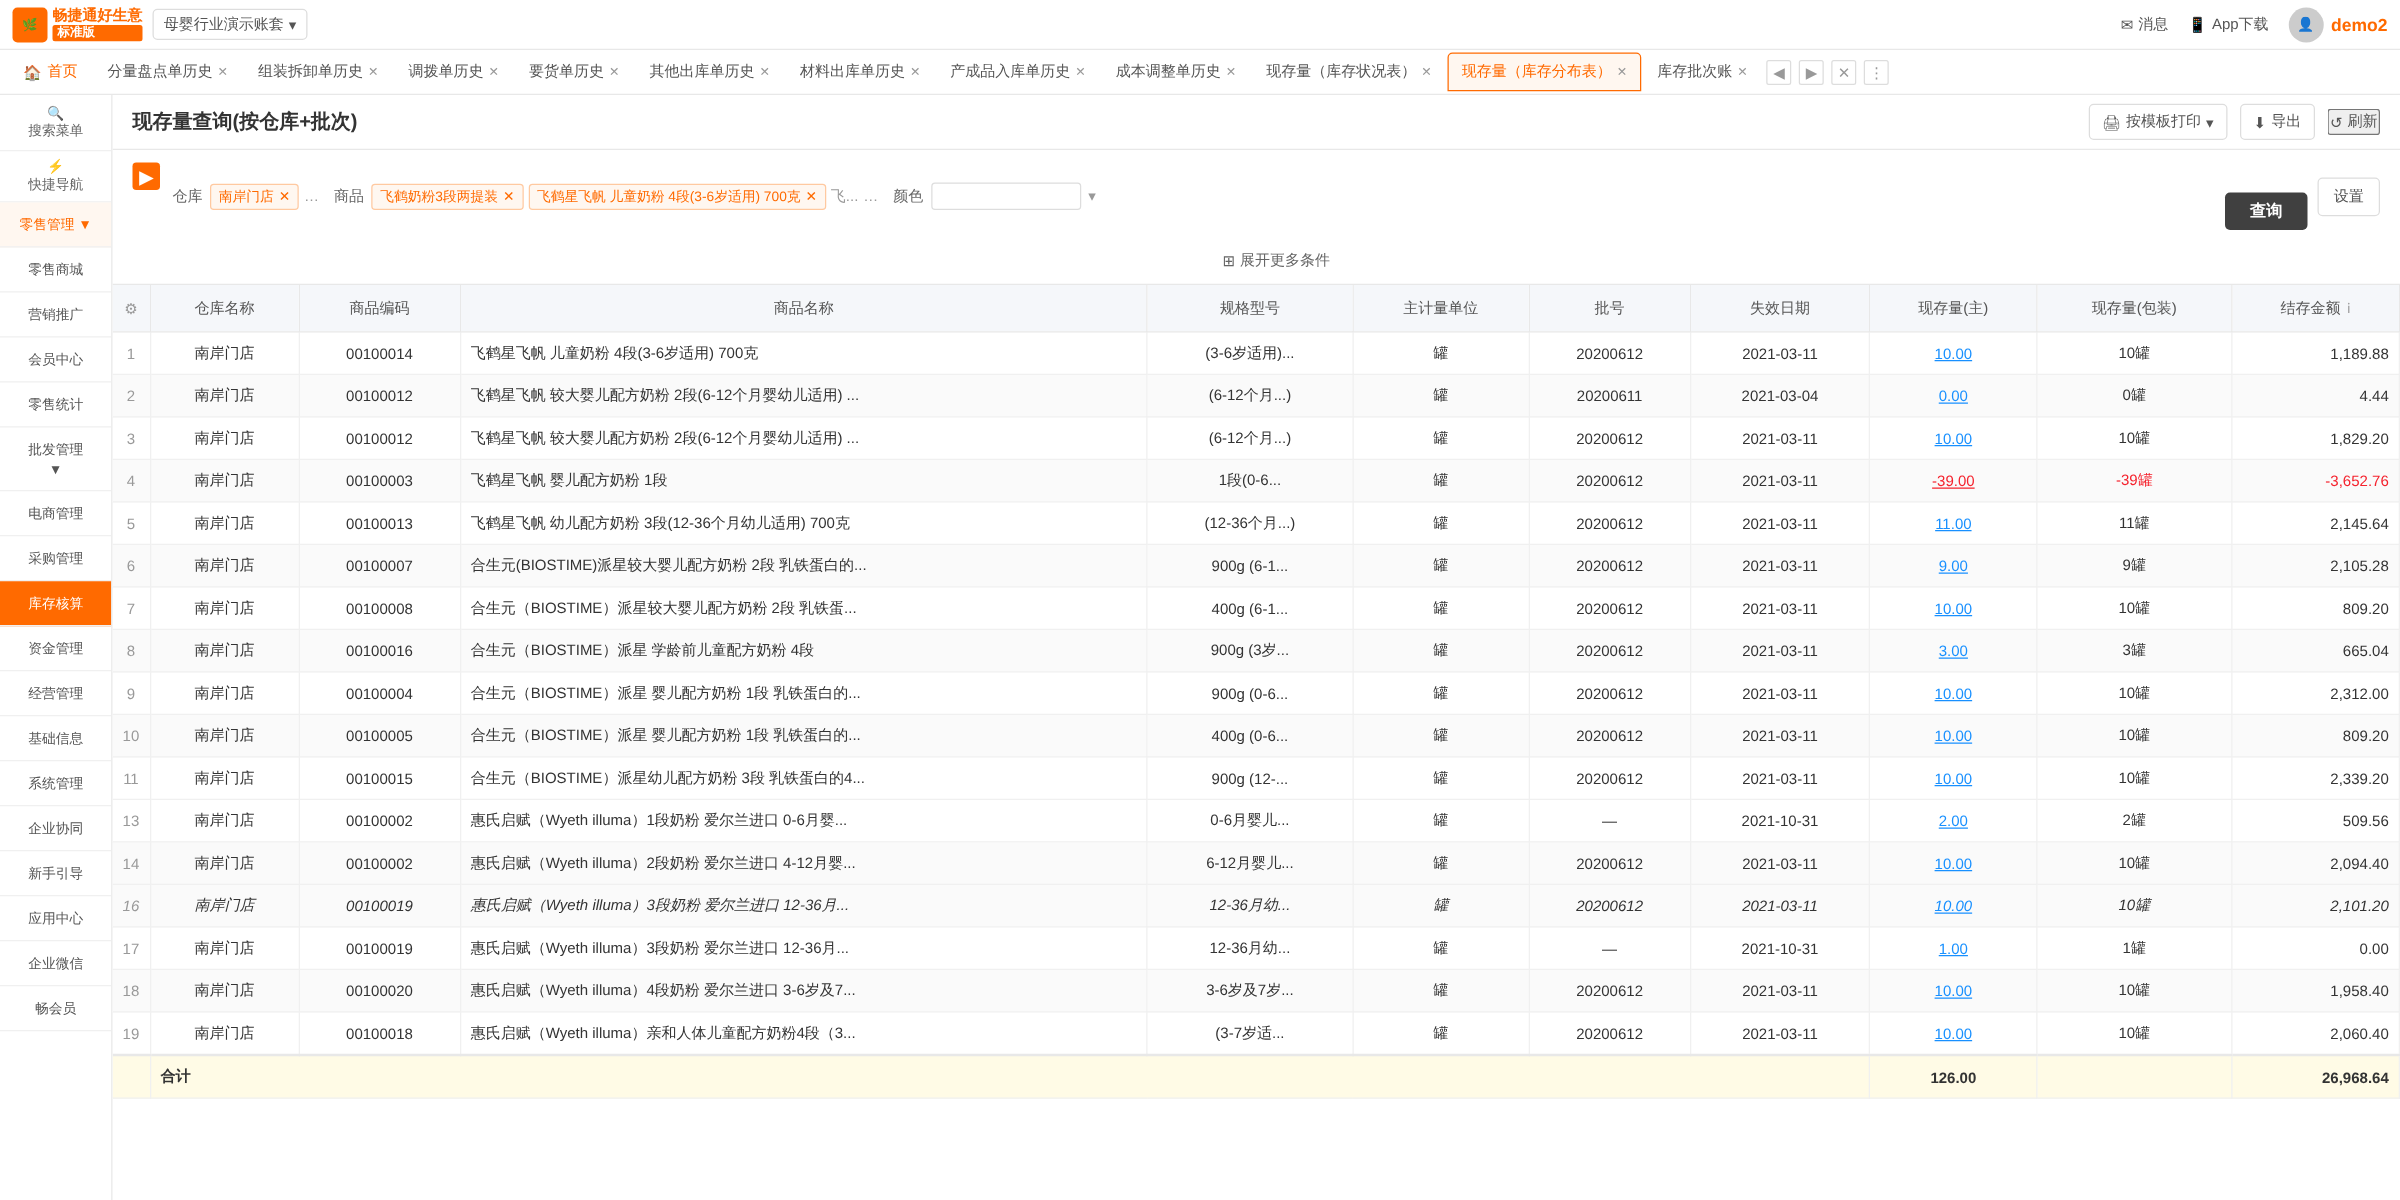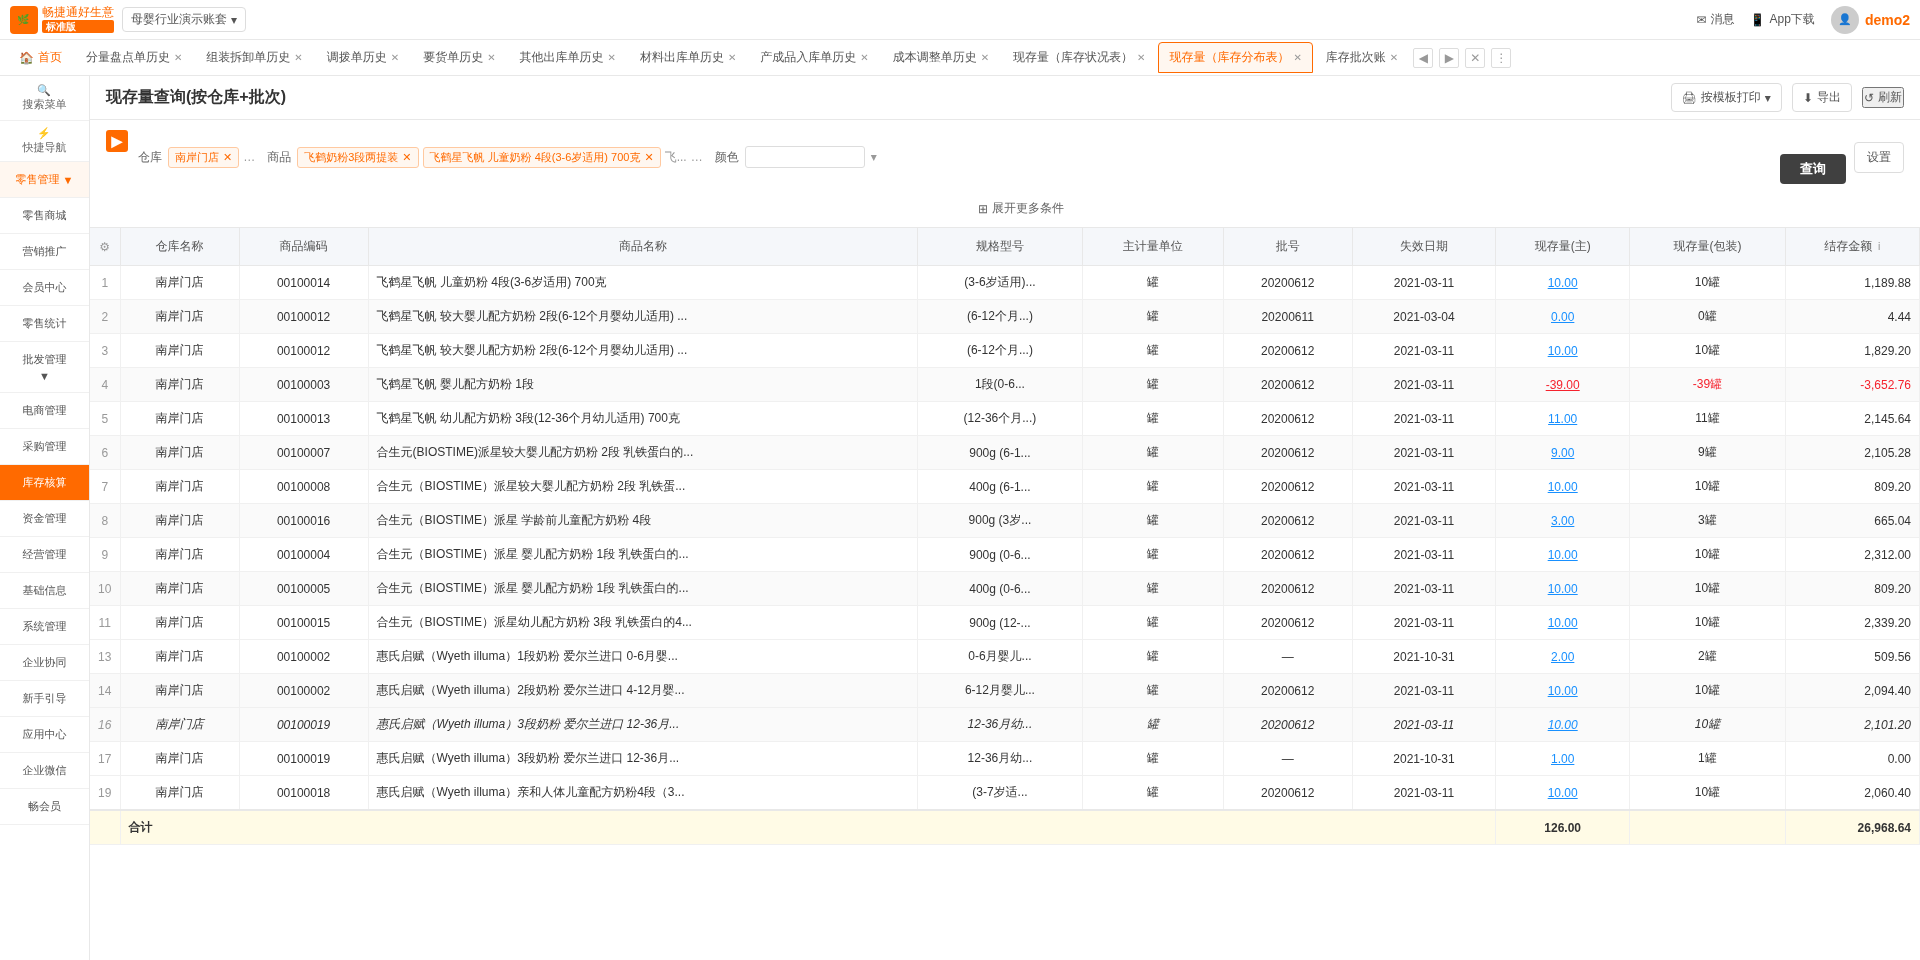--- a/index.html
+++ b/index.html
@@ -84,21 +84,21 @@
     .th-gear { cursor: pointer; color: #999; }
   </style>
 </head>
 <body>
 
 <div class="top-bar">
   <div class="top-bar-left">
     <div class="logo-area">
       <div class="logo-icon">🌿</div>
       <div style="display:flex;flex-direction:column;line-height:1.1">
-        <span style="font-size:12px;color:#ff6a00;font-weight:normal">畅捷通好生意</span>
+        <span style="font-size:12px;color:#ff6a00;font-weight:bold">畅捷通好生意</span>
         <span class="label-tag">标准版</span>
       </div>
     </div>
     <div class="industry-selector">
       <span>母婴行业演示账套</span>
       <span>▾</span>
     </div>
   </div>
   <div class="top-bar-right">
     <span>
@@ -521,20 +521,33 @@
       <td>00100019</td>
       <td class="td-left" style="max-width:300px;overflow:hidden;text-overflow:ellipsis;">惠氏启赋（Wyeth illuma）3段奶粉 爱尔兰进口 12-36月...</td>
       <td>12-36月幼...</td>
       <td>罐</td>
       <td>—</td>
       <td>2021-10-31</td>
       <td class="link-val ">1.00</td>
       <td class="">1罐</td>
       <td class="td-right" style="">0.00</td>
     </tr>
+            <tr style="background: rgb(250, 250, 250);">
+      <td class="row-num">18</td>
+      <td>南岸门店</td>
+      <td>00100020</td>
+      <td class="td-left" style="max-width:300px;overflow:hidden;text-overflow:ellipsis;">惠氏启赋（Wyeth illuma）4段奶粉 爱尔兰进口 3-6岁及7...</td>
+      <td>3-6岁及7岁...</td>
+      <td>罐</td>
+      <td>20200612</td>
+      <td>2021-03-11</td>
+      <td class="link-val ">10.00</td>
+      <td class="">10罐</td>
+      <td class="td-right" style="">1,958.40</td>
+    </tr>
             <tr>
       <td class="row-num">19</td>
       <td>南岸门店</td>
       <td>00100018</td>
       <td class="td-left" style="max-width:300px;overflow:hidden;text-overflow:ellipsis;">惠氏启赋（Wyeth illuma）亲和人体儿童配方奶粉4段（3...</td>
       <td>(3-7岁适...</td>
       <td>罐</td>
       <td>20200612</td>
       <td>2021-03-11</td>
       <td class="link-val ">10.00</td>

